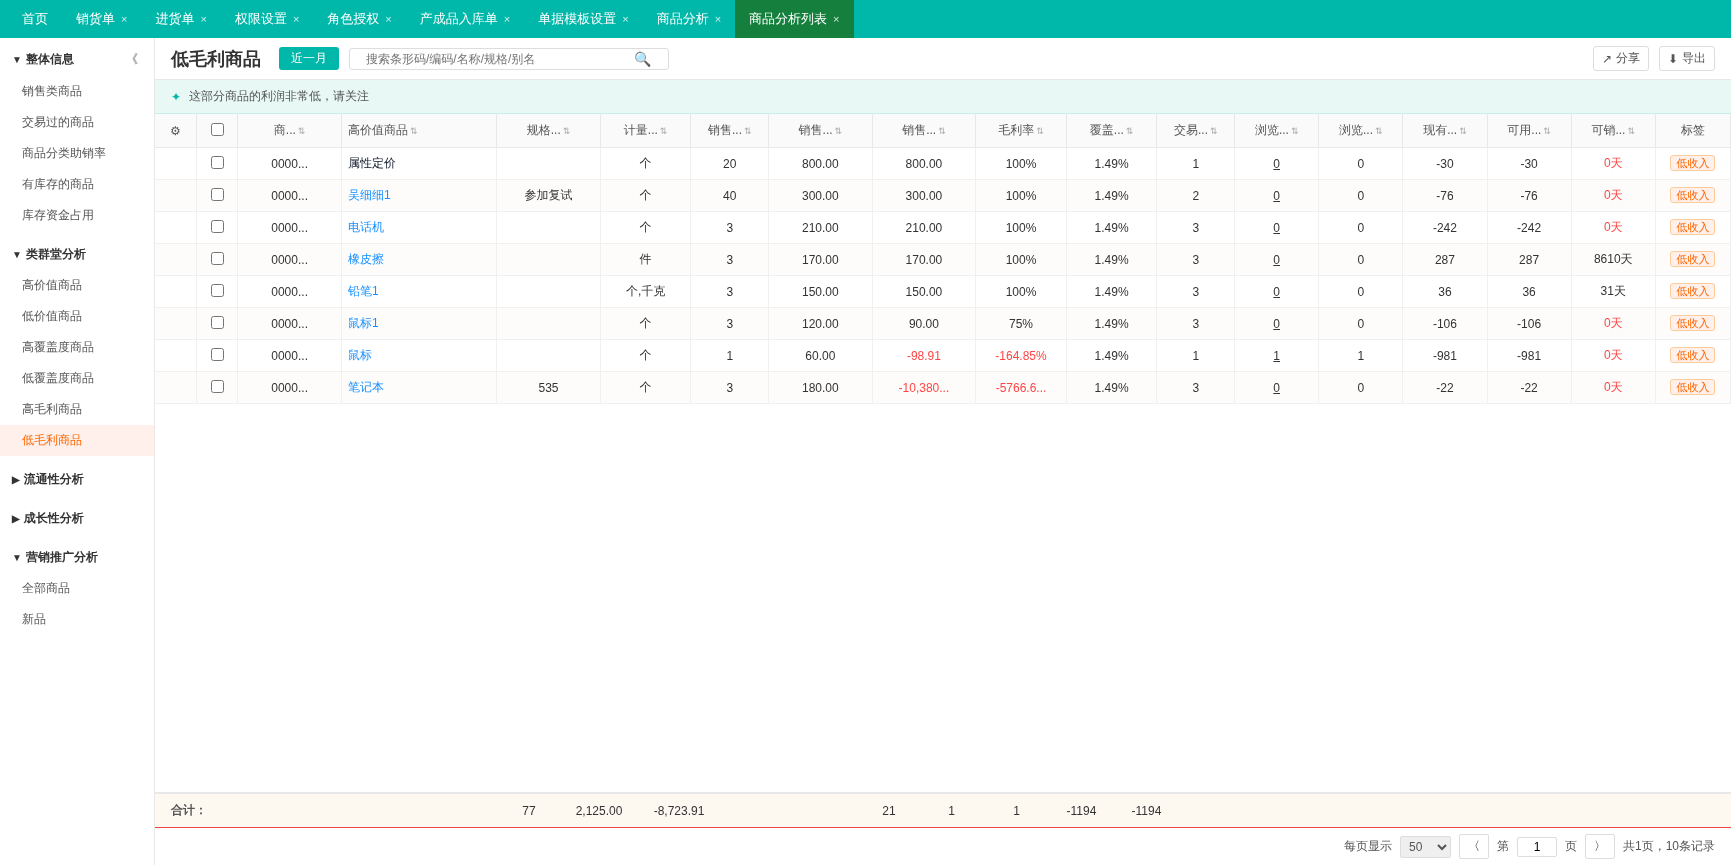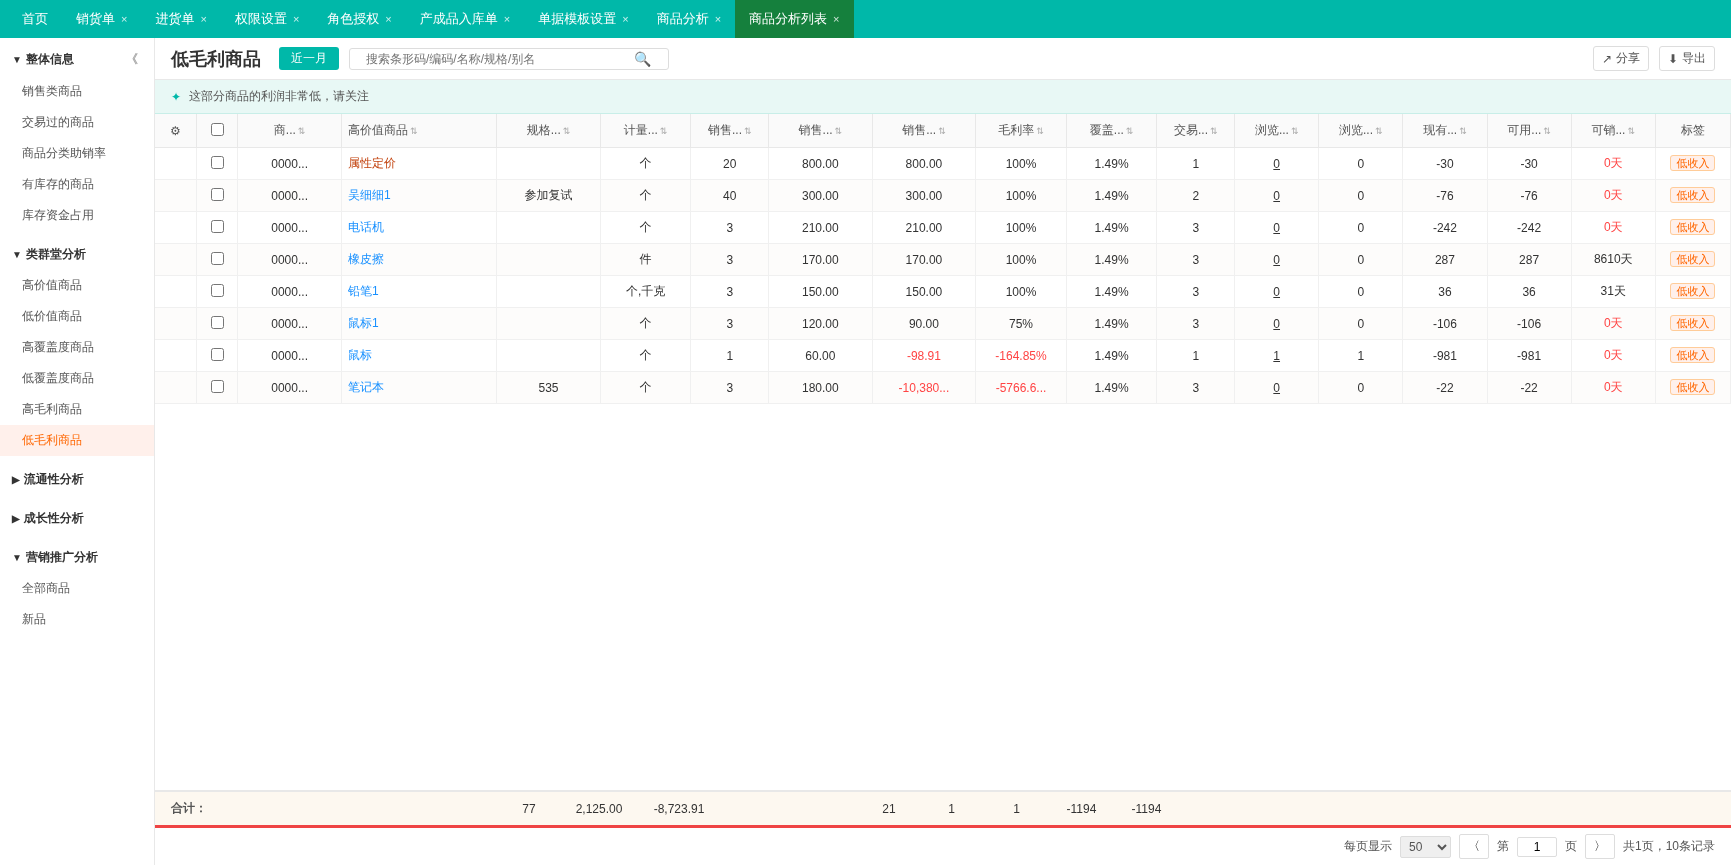--- a/index.html
+++ b/index.html
@@ -55,21 +55,21 @@
     tbody tr:nth-child(even) { background: #fdfcfb; }
     tbody tr.highlighted:nth-child(even) { background: #fff3ee; }
 
     
     .table-footer { background: #fdf8f0; border-top: 2px solid #e8e8e8; display: flex; align-items: center; padding: 8px 16px; }
     .footer-label { color: #555; font-weight: bold; margin-right: 20px; }
     .footer-cells { display: flex; gap: 0; flex: 1; }
     .footer-cell { text-align: center; padding: 0 6px; min-width: 60px; }
 
     
-    .pagination-bar { background: #fff; border-top: 3px solid #ef4444; display: flex; align-items: center; justify-content: flex-end; padding: 6px 16px; gap: 8px; }
+    .pagination-bar { background: #fff; border-top: 1px solid #ef4444; display: flex; align-items: center; justify-content: flex-end; padding: 6px 16px; gap: 8px; }
     .pagination-bar select { border: 1px solid #ddd; padding: 2px 4px; font-size: 12px; border-radius: 2px; }
     .page-btn { border: 1px solid #ddd; background: #fff; padding: 3px 8px; cursor: pointer; font-size: 12px; border-radius: 2px; }
     .page-btn:disabled { color: #ccc; cursor: default; }
     .page-input { border: 1px solid #ddd; width: 40px; text-align: center; padding: 2px 4px; font-size: 12px; border-radius: 2px; }
     .pagination-info { color: #555; font-size: 12px; }
 
     .sidebar-collapse-btn { width: 20px; height: 20px; display: flex; align-items: center; justify-content: center; cursor: pointer; color: #aaa; margin-left: auto; }
 
     .col-settings { width: 32px; }
     .col-checkbox { width: 32px; }
@@ -207,21 +207,21 @@
             <th class="col-avail"><span>可用...</span><span class="sort-icon">⇅</span></th>
             <th class="col-sell"><span>可销...</span><span class="sort-icon">⇅</span></th>
             <th class="col-tag"><span>标签</span></th>
           </tr>
         </thead>
         <tbody id="table-body">
         <tr>
       <td></td>
       <td><input type="checkbox" style=""></td>
       <td>0000...</td>
-      <td class="td-left" style="color:#c2410c;cursor:pointer">属性定价</td>
+      <td class="td-left" style="color:#0f172a;cursor:pointer">属性定价</td>
       <td></td>
       <td>个</td>
       <td>20</td>
       <td>800.00</td>
       <td>800.00</td>
       <td>100%</td>
       <td>1.49%</td>
       <td>1</td>
       <td class="underline-link">0</td>
       <td>0</td>

